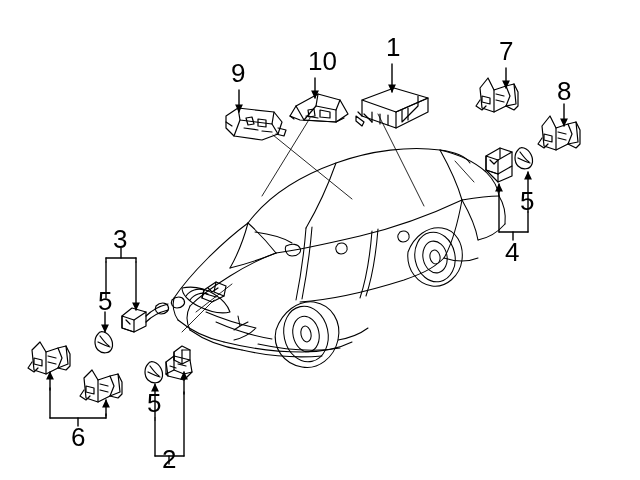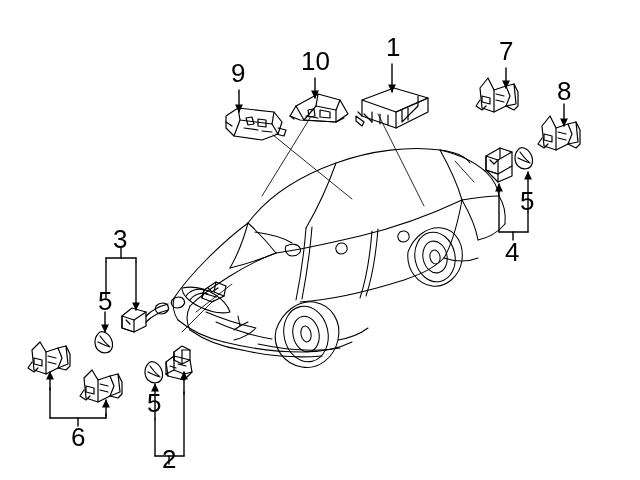--- a/index.html
+++ b/index.html
@@ -347,15 +347,15 @@
   <div class="callout-label" style="left:162px; top:446px;">2</div>
   <div class="callout-label" style="left:113px; top:226px;">3</div>
   <div class="callout-label" style="left:505px; top:239px;">4</div>
   <div class="callout-label" style="left:98px;  top:288px;">5</div>
   <div class="callout-label" style="left:147px; top:390px;">5</div>
   <div class="callout-label" style="left:520px; top:188px;">5</div>
   <div class="callout-label" style="left:71px;  top:424px;">6</div>
   <div class="callout-label" style="left:499px; top:38px;">7</div>
   <div class="callout-label" style="left:557px; top:78px;">8</div>
   <div class="callout-label" style="left:231px; top:60px;">9</div>
-  <div class="callout-label" style="left:301px; top:48px;">10</div>
+  <div class="callout-label" style="left:308px; top:48px;">10</div>
 
 </div>
 
 </body></html>

